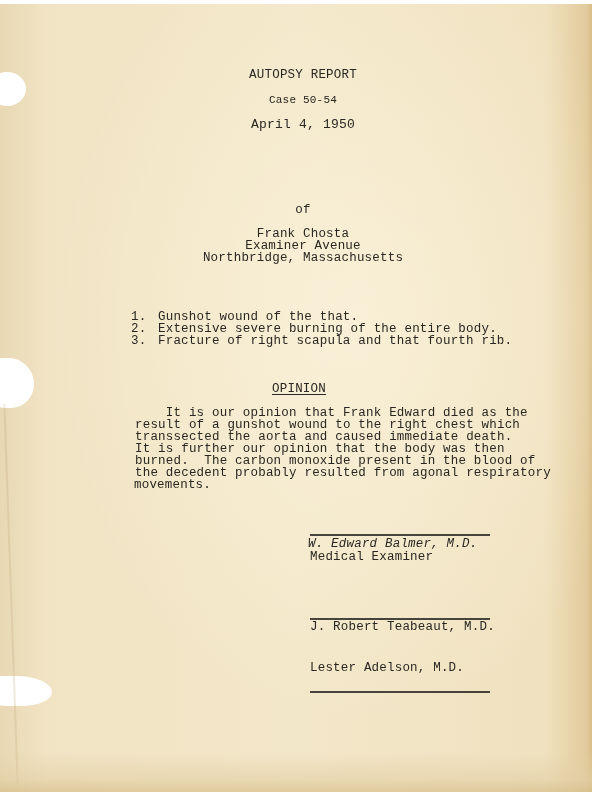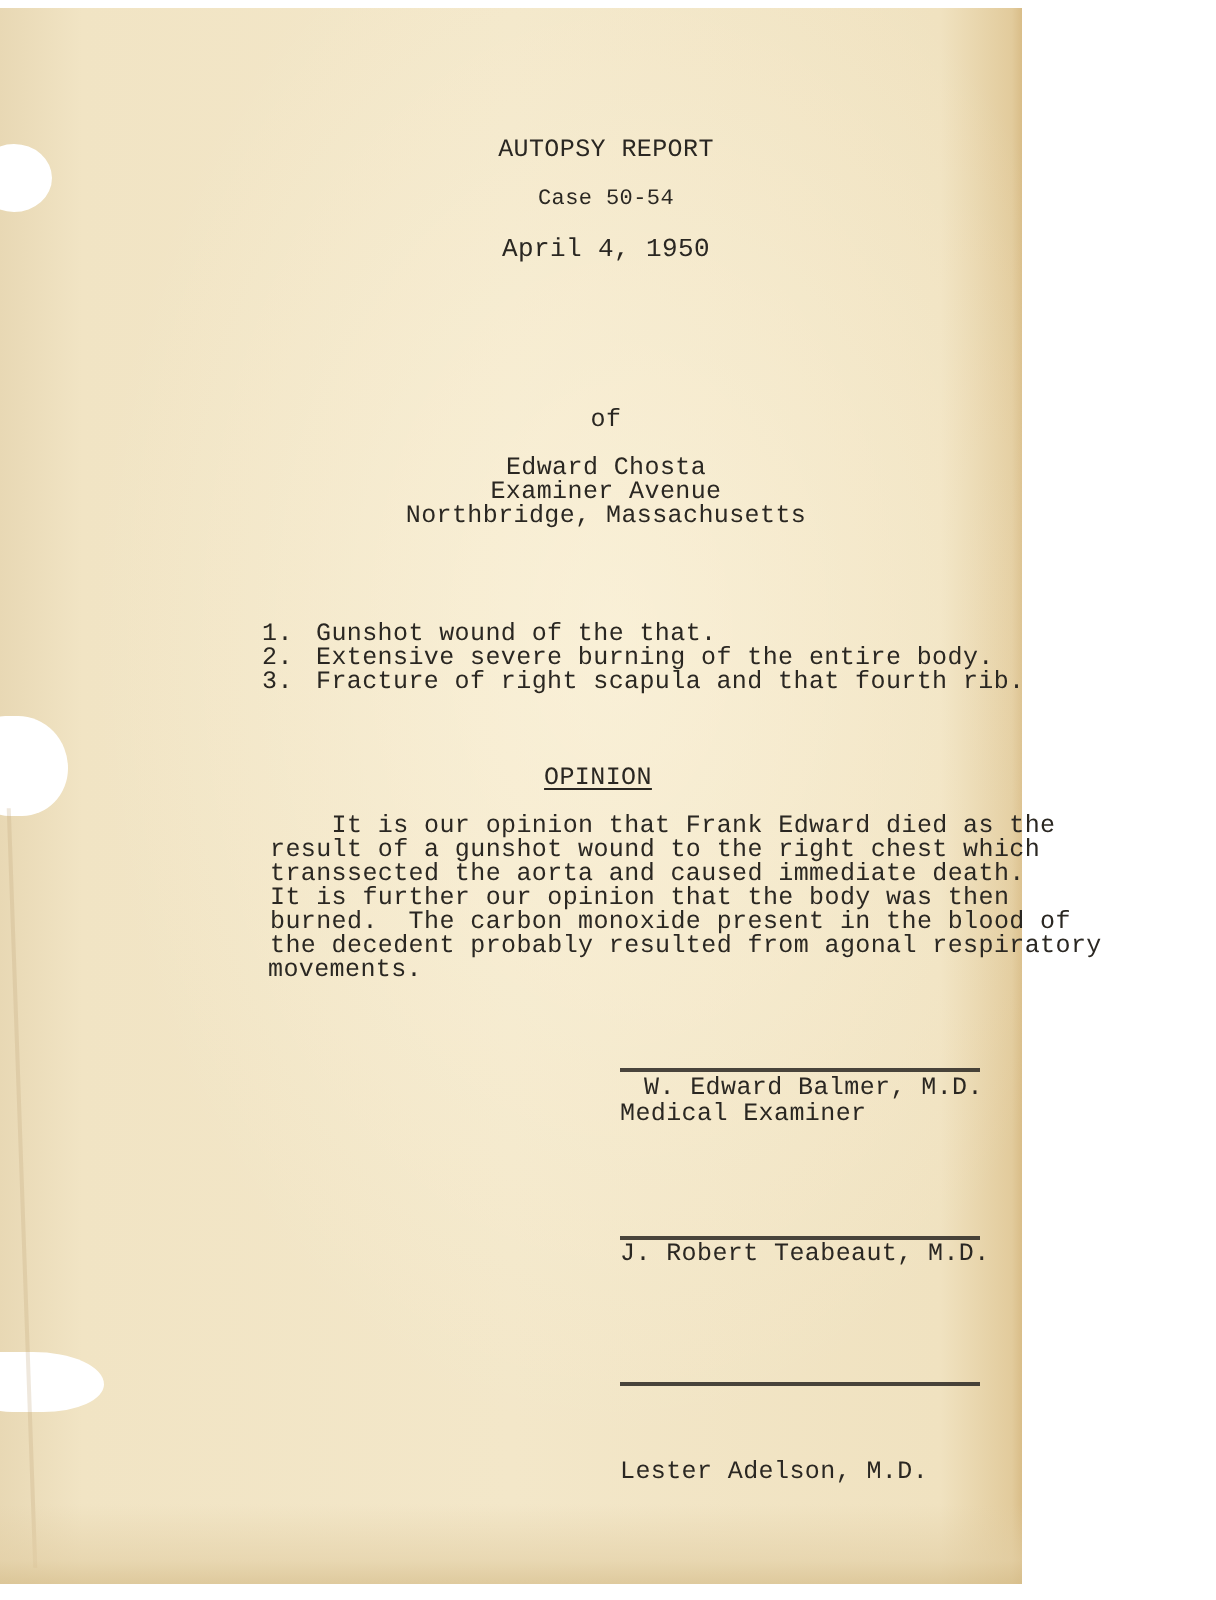--- a/index.html
+++ b/index.html
@@ -7,21 +7,21 @@
       padding: 0;
       width: 608px;
       height: 800px;
       background: #ffffff;
       overflow: hidden;
     }
     .page {
       position: absolute;
       left: 0;
       top: 4px;
-      width: 511px;
+      width: 592px;
       height: 788px;
       background:
         radial-gradient(ellipse at 60% 40%, rgba(255,248,228,0.55) 0%, rgba(255,248,228,0) 60%),
         linear-gradient(90deg, #e8d8b4 0%, #f1e4c4 8%, #f3e7c9 50%, #f0e2c0 92%, #e2cb9c 99%, #d9bd88 100%);
       font-family: "Liberation Mono", "DejaVu Sans Mono", monospace;
       color: #2a2722;
     }
     .page::after {
       content: "";
       position: absolute;
@@ -69,21 +69,21 @@
   <div class="tear t1"></div>
   <div class="tear t2"></div>
   <div class="tear t3"></div>
   <div class="crease"></div>
 
   <div class="line center" style="top:63px;">AUTOPSY REPORT</div>
   <div class="line center" style="top:88px; font-size:11px;">Case 50-54</div>
   <div class="line center" style="top:113px; font-size:13px;">April 4, 1950</div>
 
   <div class="line center" style="top:198px;text-align:center;">of</div>
-  <div class="line center" style="top:222px;">Edward Chosta</div>
+  <div class="line center" style="top:222px;">Frank Chosta</div>
   <div class="line center" style="top:234px;">Examiner Avenue</div>
   <div class="line center" style="top:246px;">Northbridge, Massachusetts</div>
 
   <div>
     <div class="line" style="top:305px; left:131px;">1.</div>
     <div class="line" style="top:305px; left:158px;">Gunshot wound of the that.</div>
     <div class="line" style="top:317px; left:131px;">2.</div>
     <div class="line" style="top:317px; left:158px;">Extensive severe burning of the entire body.</div>
     <div class="line" style="top:329px; left:131px;">3.</div>
     <div class="line" style="top:329px; left:158px;">Fracture of right scapula and that fourth rib.</div>
@@ -95,24 +95,24 @@
     <div class="line" style="top:413px; left:135px;">result of a gunshot wound to the right chest which</div>
     <div class="line" style="top:425px; left:135px;">transsected the aorta and caused immediate death.</div>
     <div class="line" style="top:437px; left:135px;">It is further our opinion that the body was then</div>
     <div class="line" style="top:449px; left:135px;">burned.  The carbon monoxide present in the blood of</div>
     <div class="line" style="top:461px; left:135px;">the decedent probably resulted from agonal respiratory</div>
     <div class="line" style="top:473px; left:134px;">movements.</div>
   </div>
 
   <div>
     <div class="sig-rule" style="top:530px; left:310px; width:180px;"></div>
-    <div class="line" style="top:532px; left:322px;">W. Edward Balmer, M.D.</div>
+    <div class="line" style="top:532px; left:308px;font-style:italic;">W. Edward Balmer, M.D.</div>
     <div class="line" style="top:545px; left:310px;">Medical Examiner</div>
   </div>
   <div>
     <div class="sig-rule" style="top:614px; left:310px; width:180px;"></div>
     <div class="line" style="top:615px; left:310px;">J. Robert Teabeaut, M.D.</div>
   </div>
   <div>
     <div class="sig-rule" style="top:687px; left:310px; width:180px;"></div>
-    <div class="line" style="top:724px; left:310px;">Lester Adelson, M.D.</div>
+    <div class="line" style="top:656px; left:310px;">Lester Adelson, M.D.</div>
   </div>
 </div>
 
 </body></html>

